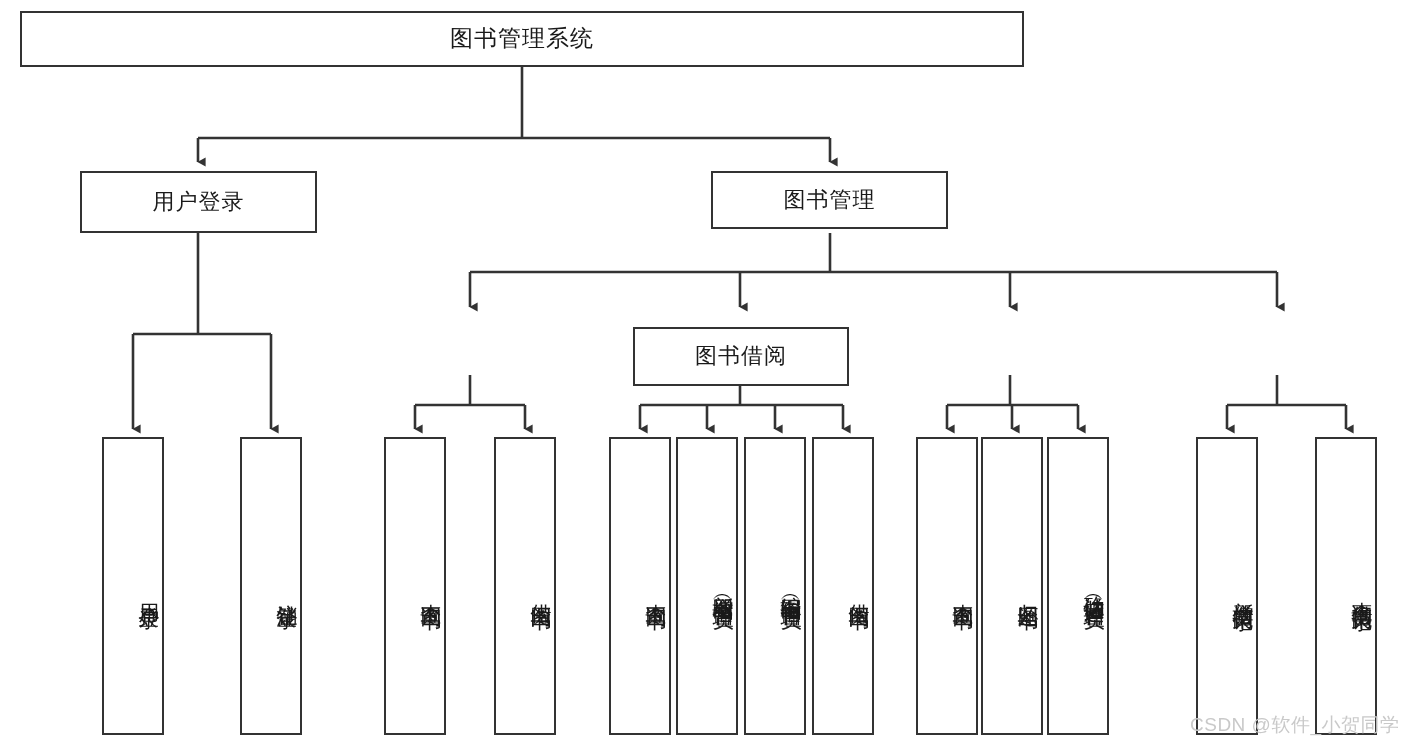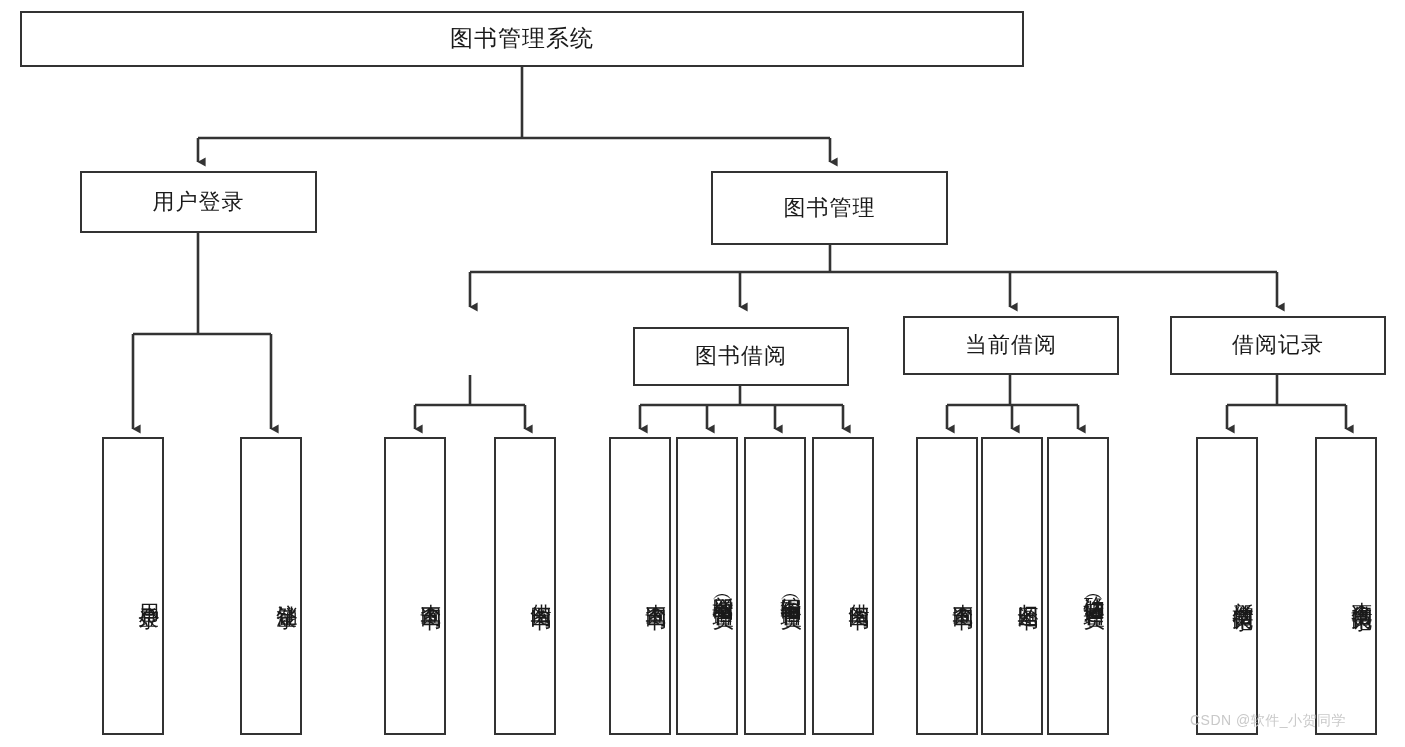--- a/index.html
+++ b/index.html
@@ -56,21 +56,21 @@
     padding-top: 10px;
     white-space: normal;
   }
   .node.v.tall {
     padding-top: 4px;
   }
   .watermark {
     position: absolute;
     left: 1190px;
     top: 712px;
-    font-size: 14px;
+    font-size: 19px;
     color: #c9c9c9;
     letter-spacing: 0.5px;
     z-index: 5;
     white-space: nowrap;
   }
 </style>
 </head>
 <body>
 
 <div id="canvas">
@@ -125,32 +125,26 @@
     </g>
   </svg>
 
   <div class="node h root" style="left:20px; top:11px; width:1004px; height:56px;">
     <span>图书管理系统</span>
   </div>
 
   <div class="node h" style="left:80px; top:171px; width:237px; height:62px;">
     <span>用户登录</span>
   </div>
-  <div class="node h" style="left:711px; top:171px; width:237px; height:74px;">
+  <div class="node h" style="left:711px; top:171px; width:237px; height:58px;">
     <span>图书管理</span>
   </div>
 
   <div class="node h" style="left:633px; top:316px; width:216px; height:59px;margin-top:11px;">
     <span>图书借阅</span>
-  </div>
-  <div class="node h" style="left:903px; top:316px; width:216px; height:59px;">
-    <span>当前借阅</span>
-  </div>
-  <div class="node h" style="left:1170px; top:316px; width:216px; height:59px;">
-    <span>借阅记录</span>
   </div>
 
   <div class="node v" style="left:102px; top:437px; width:62px; height:298px;">
     <span>用户登录</span>
   </div>
   <div class="node v" style="left:240px; top:437px; width:62px; height:298px;">
     <span>注销登录</span>
   </div>
 
   <div class="node v" style="left:384px; top:437px; width:62px; height:298px;">

